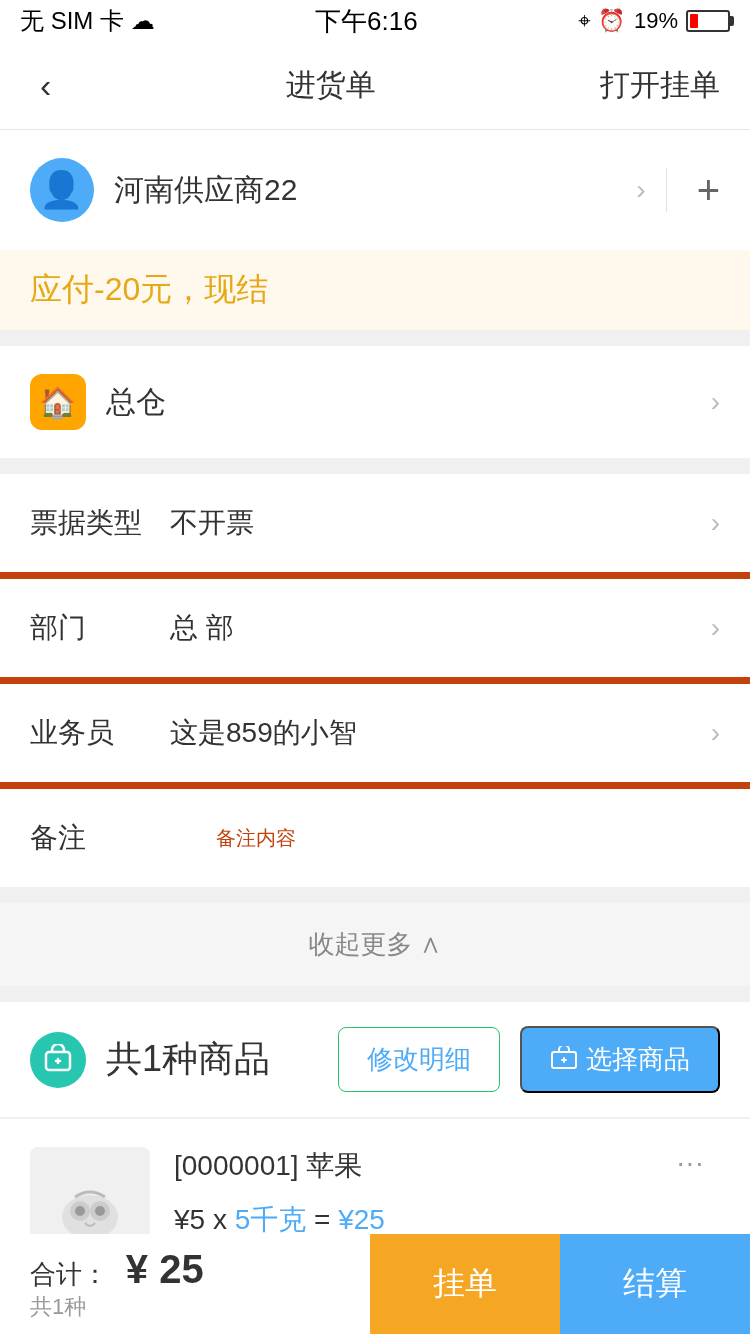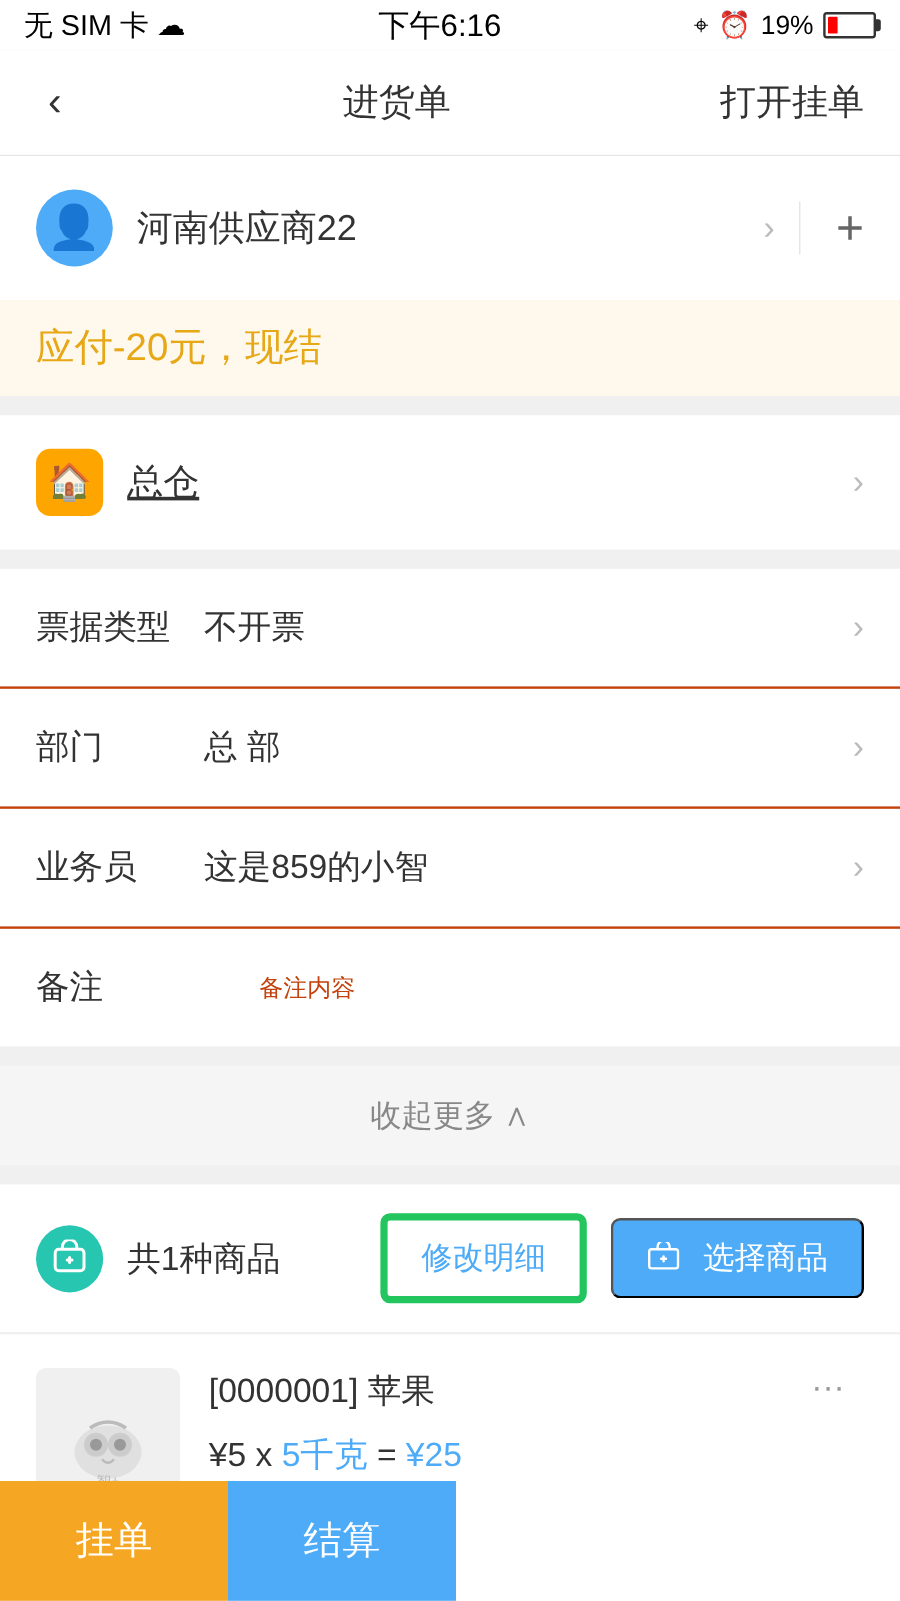--- a/index.html
+++ b/index.html
@@ -150,33 +150,33 @@
     .row-item:last-child { border-bottom: none; }
     .row-icon {
       width: 56px; height: 56px;
       border-radius: 12px;
       background: #ffa500;
       display: flex; align-items: center; justify-content: center;
       margin-right: 20px;
       flex-shrink: 0;
     }
     .row-icon-text { font-size: 30px; }
-    .row-label { flex: 1; font-size: 30px; color: #333; text-decoration: underline; }
+    .row-label { flex: 1; font-size: 30px; color: #333; }
     .row-chevron { color: #bbb; font-size: 28px; }
 
     
     .form-section {
       background: #fff;
       margin-bottom: 16px;
     }
     .form-row {
       display: flex;
       align-items: center;
       padding: 30px 30px;
-      border-bottom: 2px solid #c2410c;
+      border-bottom: 7px solid #c2410c;
     }
     .form-row:last-child { border-bottom: none; }
     .form-label {
       width: 140px;
       font-size: 28px;
       color: #333;
       flex-shrink: 0;
     }
     .form-value {
       flex: 1;
@@ -212,42 +212,42 @@
     }
     .product-count-icon {
       width: 56px; height: 56px;
       border-radius: 50%;
       background: #26c6b0;
       display: flex; align-items: center; justify-content: center;
       flex-shrink: 0;
     }
     .product-count-text {
       flex: 1;
-      font-size: 28px;
+      font-size: 36px;
       color: #333;
     }
     .btn-outline {
-      border: 6px solid #22c55e;
+      border: 1px solid #22c55e;
       color: #4dabf7;
       background: #fff;
       padding: 14px 28px;
       border-radius: 8px;
       font-size: 26px;
       cursor: pointer;
     }
     .btn-blue {
       background: #4dabf7;
       color: #fff;
       padding: 14px 28px;
       border-radius: 8px;
       font-size: 26px;
       cursor: pointer;
       display: flex;
       align-items: center;
-      gap: 19px;
+      gap: 8px;
     }
 
     
     .product-item {
       background: #fff;
       margin-top: 2px;
       padding: 28px 30px;
       display: flex;
       align-items: flex-start;
       gap: 24px;
@@ -465,15 +465,22 @@
         <span class="price-highlight">¥25</span>
       </div>
     </div>
     <div class="product-more">···</div>
   </div>
 
   <div class="bottom-spacer"></div>
 </div>
 
 <div class="bottom-bar">
+  <div class="total-area">
+    <div>
+      <span class="total-label">合计：</span>
+      <span class="total-amount">¥ 25</span>
+    </div>
+    <div class="total-count">共1种</div>
+  </div>
   <div class="btn-hang">挂单</div>
   <div class="btn-settle">结算</div>
 </div>
 
 </body></html>

